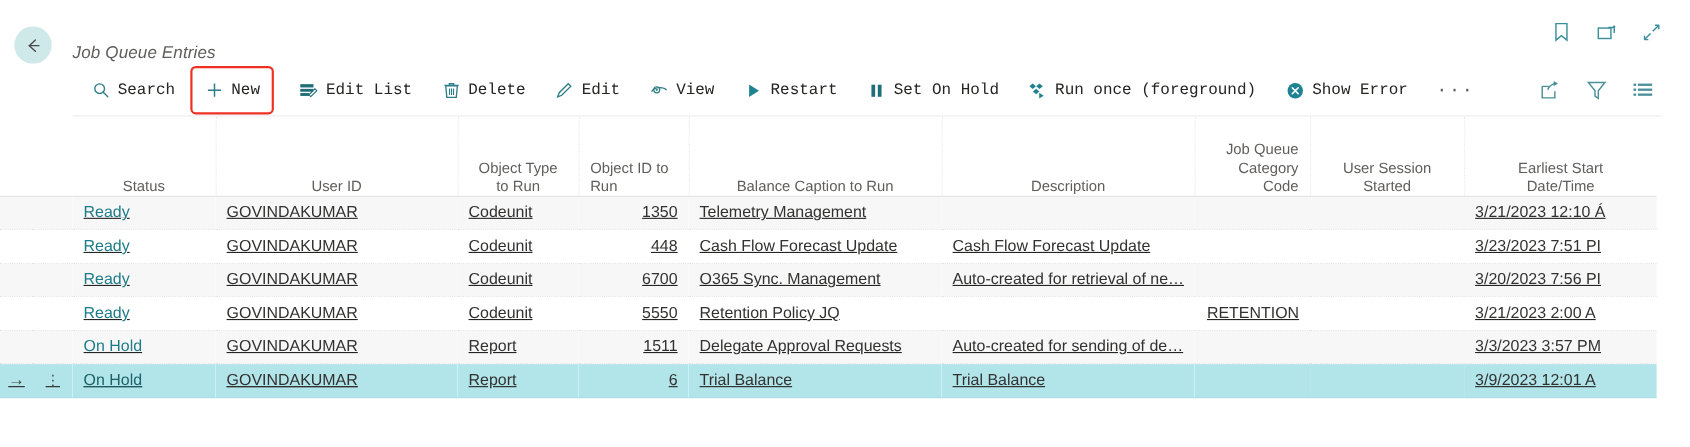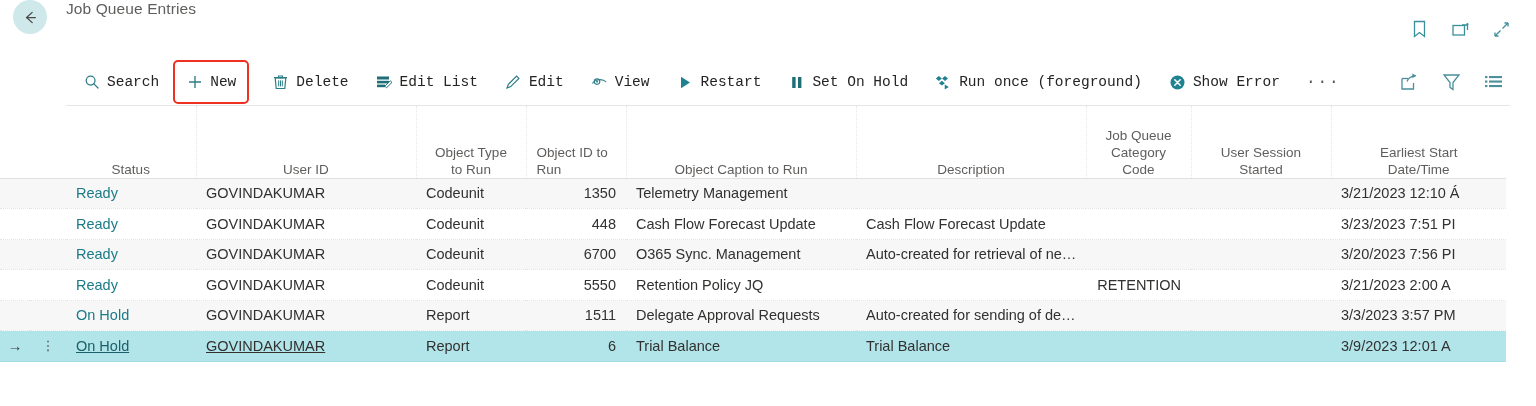--- a/index.html
+++ b/index.html
@@ -11,23 +11,24 @@
     font-family: "Liberation Sans", sans-serif;
     color: #252423;
     overflow: hidden;
     position: relative;
   }
 
   
   .titlebar {
     height: 58px;
     display: flex;
-    align-items: flex-start;
+    align-items: flex-end;
     background: #ffffff;
     position: relative;
+    font-style: italic;
   }
   .back-btn {
     width: 34px; height: 34px;
     border-radius: 50%;
     background: #cfe8ea;
     margin-left: 13px;
     display: flex;
     align-items: center;
     justify-content: center;
     flex: 0 0 auto;
@@ -150,21 +151,21 @@
     border-right: 1px dotted #e8e8e8;
   }
   thead th.last { border-right: none; }
   thead th .hdr {
     display: block;
     padding: 0 10px;
   }
   thead th.ralign .hdr { text-align: left; }
   thead th.spacer { border-right: none; border-bottom: 1px solid #e1e1e1; }
 
-  tbody tr { height: 30.5px; }
+  tbody tr { height: 30.5px; text-decoration: underline; }
   tbody td {
     color: #323130;
     border-bottom: 1px dotted #e4e4e4;
     vertical-align: middle;
   }
   tbody td .cell { display: block; padding: 0 10px; }
   tbody td.ralign .cell { text-align: right; }
   tbody tr.odd td { background: #f7f7f8; }
   tbody tr.even td { background: #ffffff; }
   tbody tr.selected td { background: #b2e5ea; border-bottom: 1px solid #a4dbe0; }
@@ -252,40 +253,40 @@
     <span class="ico">
       <svg width="16" height="16" viewBox="0 0 16 16">
         <path d="M8 2 L8 14 M2 8 L14 8" stroke="#2d7d87" stroke-width="1.35"></path>
       </svg>
     </span>
     <span>New</span>
   </div>
 
   <div class="act">
     <span class="ico">
+      <svg width="17" height="16" viewBox="0 0 17 16">
+        <rect x="1" y="2.5" width="12" height="3" fill="#1f6e78"></rect>
+        <rect x="1" y="6.8" width="12" height="2.6" fill="#1f6e78"></rect>
+        <rect x="1" y="10.6" width="8" height="2.6" fill="#1f6e78"></rect>
+        <path d="M10.5 13.8 L16 8.4 L14.3 6.8 L8.9 12.2 z" fill="#ffffff" stroke="#1f6e78" stroke-width="1"></path>
+      </svg>
+    </span>
+    <span>Edit List</span>
+  </div>
+
+  <div class="act">
+    <span class="ico">
       <svg width="15" height="16" viewBox="0 0 15 16">
         <path d="M2.2 4 h10.6 l-1 10.5 h-8.6 z" fill="none" stroke="#2d7d87" stroke-width="1.2"></path>
         <path d="M1 3.6 h13" stroke="#2d7d87" stroke-width="1.2"></path>
         <path d="M5.5 2 h4 v1.6 h-4 z" fill="none" stroke="#2d7d87" stroke-width="1.1"></path>
         <path d="M5.7 6.4 v6 M7.5 6.4 v6 M9.3 6.4 v6" stroke="#2d7d87" stroke-width="1"></path>
       </svg>
     </span>
     <span>Delete</span>
-  </div>
-
-  <div class="act">
-    <span class="ico">
-      <svg width="17" height="16" viewBox="0 0 17 16">
-        <rect x="1" y="2.5" width="12" height="3" fill="#1f6e78"></rect>
-        <rect x="1" y="6.8" width="12" height="2.6" fill="#1f6e78"></rect>
-        <rect x="1" y="10.6" width="8" height="2.6" fill="#1f6e78"></rect>
-        <path d="M10.5 13.8 L16 8.4 L14.3 6.8 L8.9 12.2 z" fill="#ffffff" stroke="#1f6e78" stroke-width="1"></path>
-      </svg>
-    </span>
-    <span>Edit List</span>
   </div>
 
   <div class="act">
     <span class="ico">
       <svg width="16" height="16" viewBox="0 0 16 16">
         <path d="M2 14 L3.4 10.3 L11.6 2.1 L13.9 4.4 L5.7 12.6 z" fill="none" stroke="#2d7d87" stroke-width="1.2"></path>
       </svg>
     </span>
     <span>Edit</span>
   </div>
@@ -399,27 +400,27 @@
         </th>
         <th>
           <span class="hdr wrap" style="white-space:pre-line">Object Type
 to Run</span>
         </th>
         <th class="ralign">
           <span class="hdr wrap" style="white-space:pre-line">Object ID to
 Run</span>
         </th>
         <th>
-          <span class="hdr">Object Caption to Run</span>
+          <span class="hdr">Balance Caption to Run</span>
         </th>
         <th>
           <span class="hdr">Description</span>
         </th>
         <th class="ralign">
-          <span class="hdr wrap" style="white-space:pre-line;text-align:center">Job Queue
+          <span class="hdr wrap" style="white-space:pre-line;text-align:right">Job Queue
 Category Code</span>
         </th>
         <th>
           <span class="hdr wrap" style="white-space:pre-line">User Session
 Started</span>
         </th>
         <th class="last">
           <span class="hdr wrap" style="white-space:pre-line">Earliest Start
 Date/Time</span>
         </th>

